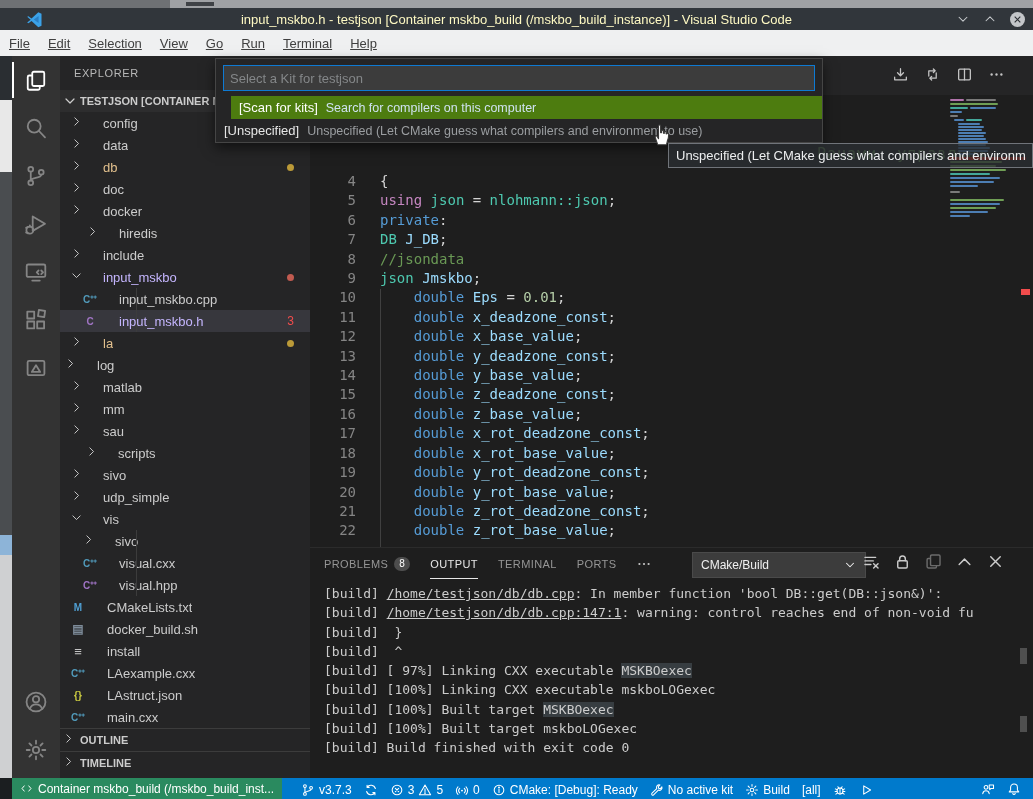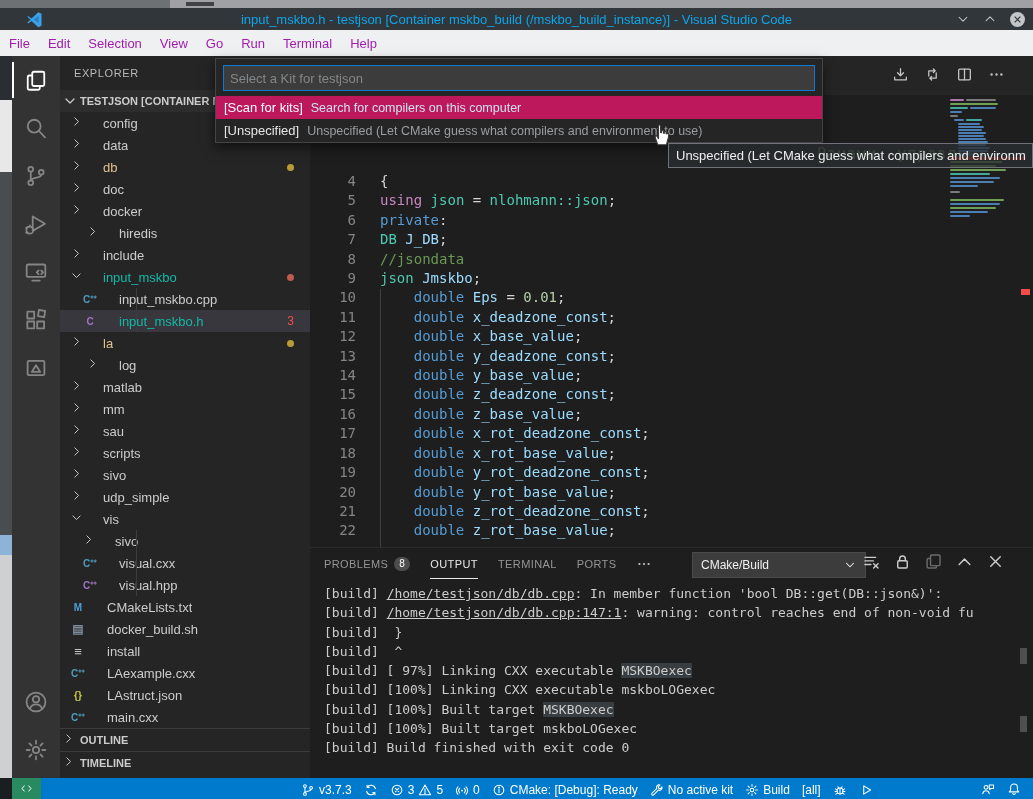--- a/index.html
+++ b/index.html
@@ -9,28 +9,28 @@
   svg{display:block;}
   .ic svg{stroke:currentColor;fill:none;stroke-width:1.2;stroke-linecap:round;stroke-linejoin:round;}
 
   
   #top-strip{left:0;top:0;width:1033px;height:8px;background:#9fa1a4;}
   #top-strip .dk{position:absolute;left:0;top:0;width:170px;height:8px;background:#6e7174;}
   #top-strip .sm{position:absolute;left:186px;top:2px;width:28px;height:4px;background:#3f4246;}
 
   
   #titlebar{left:0;top:8px;width:1033px;height:22px;background:#31363b;display:flex;align-items:center;}
-  #title-text{position:absolute;left:0;right:0;text-align:center;color:#0ea5e9;font-size:13px;}
+  #title-text{position:absolute;left:0;right:0;text-align:center;color:#fef9c3;font-size:13px;}
   #win-controls{position:absolute;right:8px;top:0;height:22px;display:flex;align-items:center;gap:13px;color:#c7cacd;}
   #win-controls .wc{width:14px;height:14px;}
   #close-circle{width:15px;height:15px;background:#c3c6c9;border-radius:50%;display:flex;align-items:center;justify-content:center;color:#2b2e33;}
 
   
   #menubar{left:0;top:30px;width:1033px;height:26px;background:#eff0f1;border-bottom:1px solid #babdc0;
-           display:flex;align-items:center;color:#a21caf;font-size:13px;}
+           display:flex;align-items:center;color:#404040;font-size:13px;text-decoration:underline;}
   #menubar .mi{padding:0 9px;}
 
   
   .sliver{left:0;width:12px;}
 
   
   #activitybar{left:12px;top:56px;width:48px;height:722px;background:#333333;}
   .act{width:48px;height:48px;display:flex;align-items:center;justify-content:center;color:#858585;position:relative;}
   .act.on{color:#ffffff;}
   .act.on:before{content:"";position:absolute;left:0;top:6px;bottom:6px;width:2px;background:#ffffff;}
@@ -40,21 +40,21 @@
   
   #sidebar{left:60px;top:56px;width:250px;height:722px;background:#252526;color:#cccccc;overflow:hidden;}
   #explorer-title{height:34px;display:flex;align-items:center;padding-left:14px;font-size:11px;letter-spacing:.6px;color:#b8b8b8;}
   .sect{height:22px;display:flex;align-items:center;font-weight:bold;font-size:11px;color:#cccccc;background:#2d2d2e;}
   .sect .ch{width:16px;height:16px;margin:0 2px 0 2px;color:#cccccc;}
   .row{height:22px;display:flex;align-items:center;font-size:13px;position:relative;white-space:nowrap;gap:17px;}
   .row.sel{background:#37373d;}
   .row .ch{width:16px;height:16px;color:#cccccc;flex:none;}
   .row .fi{width:16px;text-align:center;font-size:10px;font-weight:bold;flex:none;margin-right:4px;font-family:"Liberation Sans",sans-serif;}
   .row .lbl{overflow:hidden;text-overflow:ellipsis;}
-  .lbl.mod{color:#e2c08d;} .lbl.err{color:#14b8a6;}
+  .lbl.mod{color:#e2c08d;} .lbl.err{color:#c4b5fd;}
   .dot{position:absolute;right:16px;top:8px;width:7px;height:7px;border-radius:50%;}
   .dot.mod{background:#bb9a38;} .dot.err{background:#c15b50;}
   .badge3{position:absolute;right:16px;color:#f14c4c;font-size:12px;}
   .guide{position:absolute;left:76px;top:0;bottom:0;width:1px;background:#3c3c3c;}
 
   
   #editor{left:310px;top:56px;width:723px;height:491px;background:#1e1e1e;overflow:hidden;}
   #tabstrip{position:absolute;left:0;top:0;width:723px;height:39px;background:#252526;}
   #ed-actions{position:absolute;left:582px;top:10px;display:flex;gap:15px;color:#c5c5c5;}
   #ed-actions .ic svg{width:17px;height:17px;}
@@ -105,21 +105,21 @@
   
   #quickpick{left:215px;top:58px;width:606px;background:#252526;border:1px solid #454545;
              box-shadow:0 5px 12px rgba(0,0,0,.55);z-index:10;}
   #qp-inputwrap{padding:6px 7px 5px 7px;}
   #qp-input{width:100%;box-sizing:border-box;height:26px;background:#3c3c3c;border:1px solid #0e7ad3;
             color:#cccccc;font-size:13px;padding:0 6px;outline:none;font-family:"Liberation Sans",sans-serif;}
   #qp-input::placeholder{color:#848789;}
   .qpr{height:23px;display:flex;align-items:center;padding:0 8px;font-size:13px;white-space:nowrap;overflow:hidden;}
   .qpr .l{color:#e6e6e6;flex:none;}
   .qpr .d{color:#9b9ea1;margin-left:8px;font-size:12.5px;}
-  .qpr.sel{background:#be185d;}
+  .qpr.sel{background:#4d7c0f;margin-left:15px;}
   .qpr.sel .l{color:#ffffff;} .qpr.sel .d{color:#cfe2f1;}
 
   
   #tooltip{left:668px;top:143px;width:365px;height:25px;background:rgba(42,46,50,.78);border:1px solid #70747a;
            box-sizing:border-box;color:#eceeef;font-size:13px;display:flex;align-items:center;padding:0 7px;
            z-index:20;white-space:nowrap;overflow:hidden;}
 
   #cursor{left:650px;top:120px;width:22px;height:26px;z-index:30;}
 </style>
 </head>
@@ -350,21 +350,21 @@
       </div>
       <div class="row" style="padding-left: 10px;">
         <span class="ch ic">
           <svg viewBox="0 0 16 16" width="13" height="13">
             <path d="M6 3.5L10.5 8 6 12.5"></path>
           </svg>
         </span>
         <span class="lbl mod">la</span>
         <span class="dot mod"></span>
       </div>
-      <div class="row" style="padding-left: 26px;">
+      <div class="row" style="padding-left: 4px;">
         <span class="ch ic">
           <svg viewBox="0 0 16 16" width="13" height="13">
             <path d="M6 3.5L10.5 8 6 12.5"></path>
           </svg>
         </span>
         <span class="lbl">log</span>
       </div>
       <div class="row" style="padding-left: 10px;">
         <span class="ch ic">
           <svg viewBox="0 0 16 16" width="13" height="13">
@@ -382,21 +382,21 @@
         <span class="lbl">mm</span>
       </div>
       <div class="row" style="padding-left: 10px;">
         <span class="ch ic">
           <svg viewBox="0 0 16 16" width="13" height="13">
             <path d="M6 3.5L10.5 8 6 12.5"></path>
           </svg>
         </span>
         <span class="lbl">sau</span>
       </div>
-      <div class="row" style="padding-left: 10px;">
+      <div class="row" style="padding-left: 25px;">
         <span class="ch ic">
           <svg viewBox="0 0 16 16" width="13" height="13">
             <path d="M6 3.5L10.5 8 6 12.5"></path>
           </svg>
         </span>
         <span class="lbl">scripts</span>
       </div>
       <div class="row" style="padding-left: 10px;">
         <span class="ch ic">
           <svg viewBox="0 0 16 16" width="13" height="13">
@@ -618,20 +618,21 @@
 </div>
 
 <div class="abs" id="statusbar">
   <div id="sb-corner"></div>
   <div id="sb-remote">
     <span class="ic">
         <svg viewBox="0 0 16 16" width="13" height="13">
           <path d="M5.2 4.8L2.5 8l2.7 3.2M10.8 4.8L13.5 8l-2.7 3.2"></path>
         </svg>
       </span>
+    <span class="txt">Container mskbo_build (/mskbo_build_inst...</span>
   </div>
   <div id="sb-left">
       <span class="sbi">
         <span class="ic">
           <svg viewBox="0 0 16 16" width="14" height="14">
             <circle cx="4.5" cy="3.5" r="1.6"></circle>
             <circle cx="4.5" cy="12.5" r="1.6"></circle>
             <circle cx="11.5" cy="5.5" r="1.6"></circle>
             <path d="M4.5 5.1v5.8M11.5 7.1c0 2.5-7 1.9-7 4"></path>
           </svg>

